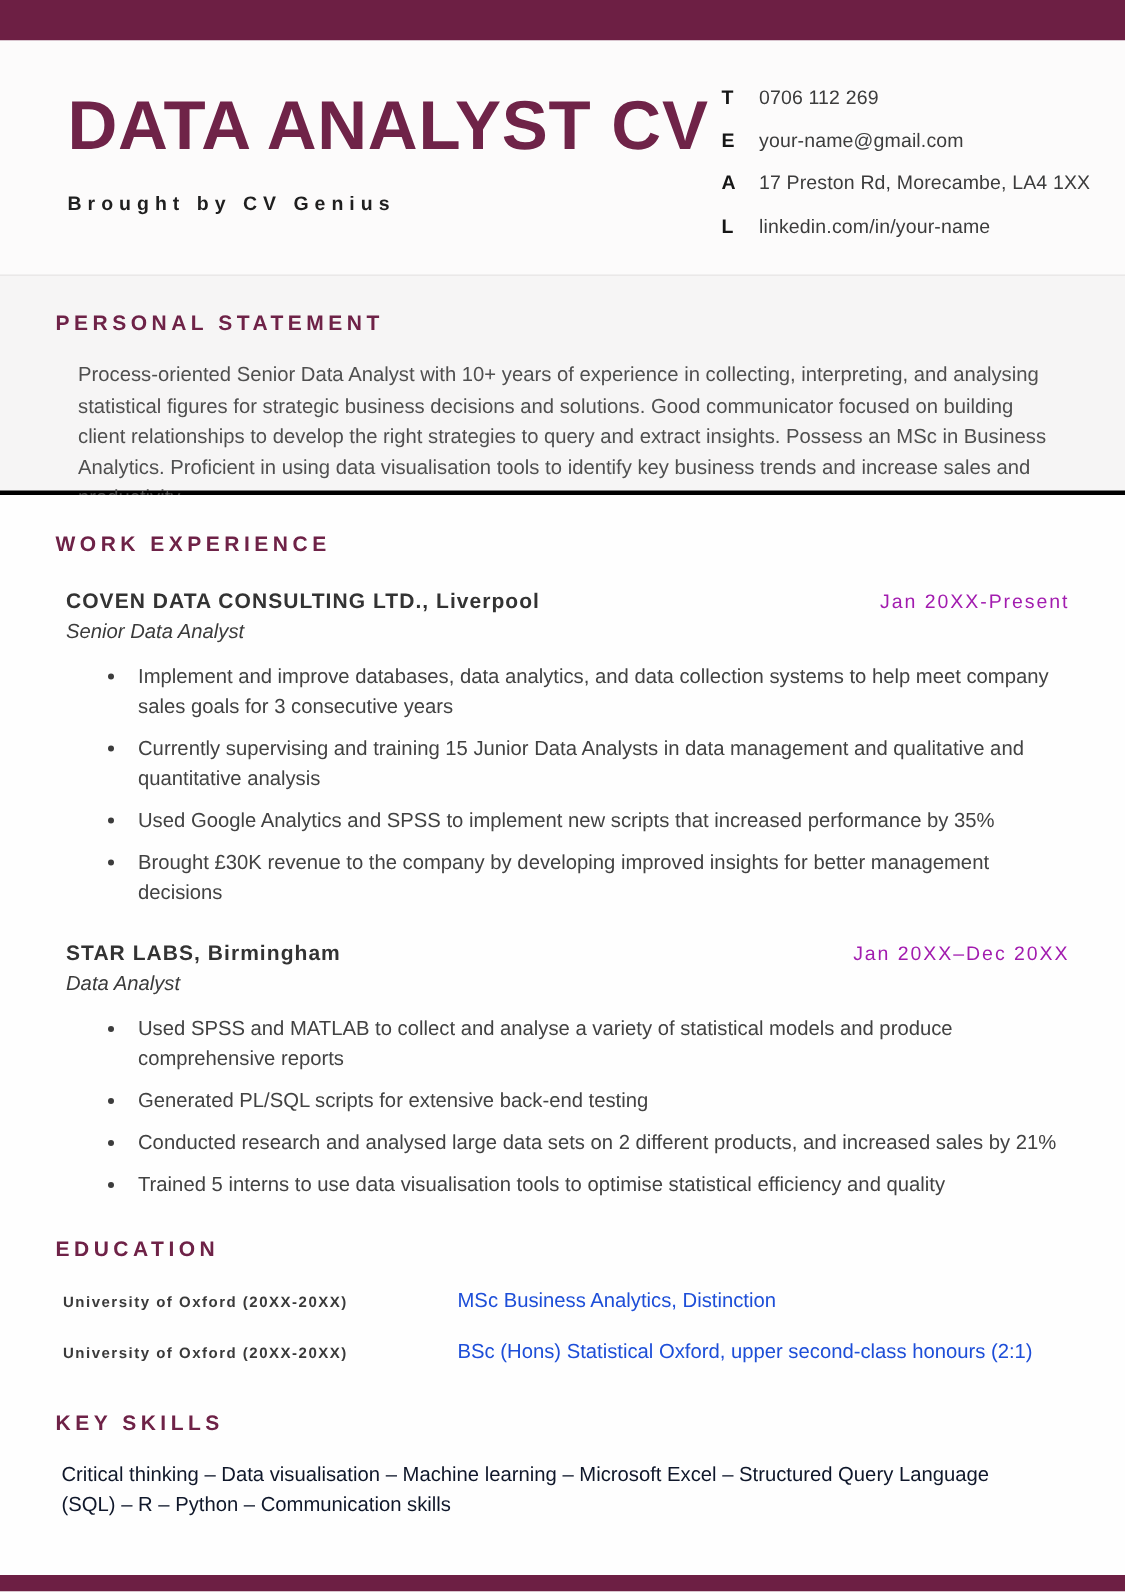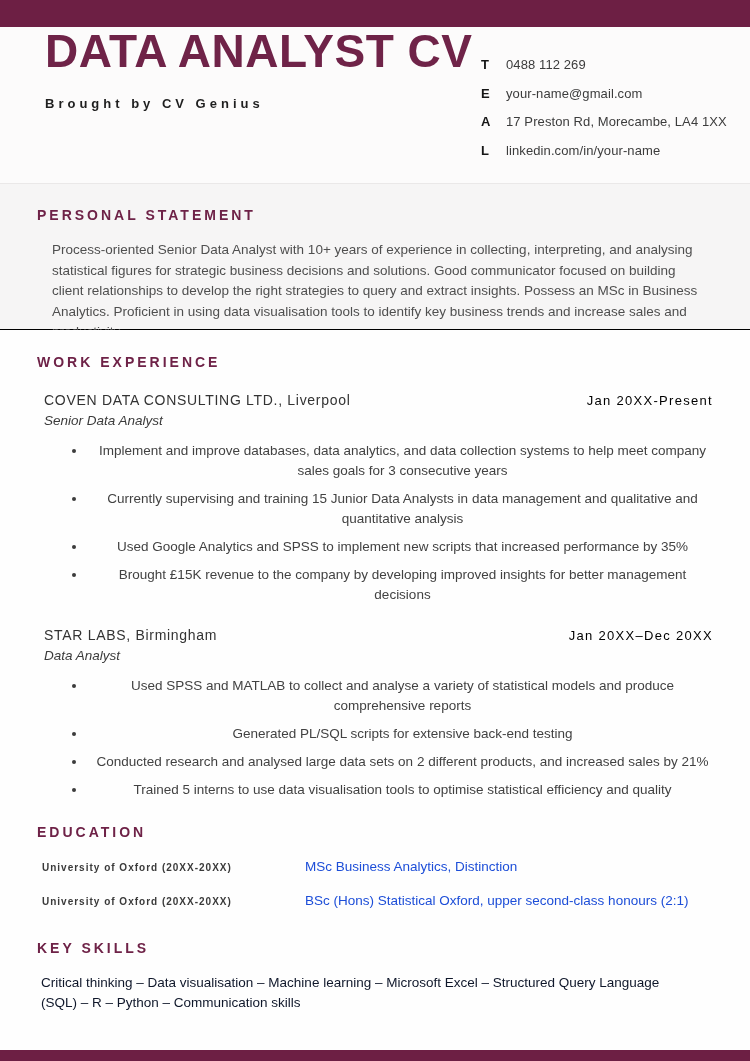--- a/index.html
+++ b/index.html
@@ -21,21 +21,21 @@
 
   
   .header {
     flex:none;
     height:156px;
     background:#fcfbfb;
     display:flex;
     justify-content:space-between;
     padding:0 37px 0 45px;
   }
-  .header-left { }
+  .header-left { padding-top:32px; }
   .cv-title {
     font-size:46px;
     font-weight:bold;
     letter-spacing:0.5px;
     line-height:1.05;
     color:#6f2348;
   }
   .cv-subtitle {
     margin-top:21px;
     font-size:13px;
@@ -58,21 +58,21 @@
     letter-spacing:3px;
     color:#6e2247;
   }
 
   
   .statement-band {
     flex:none;
     height:147px;
     background:#f6f5f5;
     border-top:1px solid #eae8e8;
-    border-bottom:1px solid #000000;
+    border-bottom:3px solid #000000;
     padding:23px 37px 0;
   }
   .statement-body {
     margin:17px 0 0 15px;
     max-width:652px;
     font-size:13.5px;
     line-height:20.5px;
     color:#4f4f4f;
   }
 
@@ -83,34 +83,35 @@
   .job-head {
     display:flex;
     justify-content:space-between;
     align-items:baseline;
     padding-left:7px;
   }
   .company {
     font-size:14px;
     letter-spacing:0.7px;
     color:#333333;
+    font-weight:bold;
   }
   .dates {
     font-size:13px;
     letter-spacing:1.3px;
-    color:#000000;
+    color:#a21caf;
     white-space:nowrap;
   }
   .job-title {
     margin:5px 0 0 7px;
     font-style:italic;
     font-size:13.5px;
     color:#3b3b3b;
   }
-  ul.bullets { margin:13px 0 0 33px; list-style:none; max-width:645px;text-align:center; }
+  ul.bullets { margin:13px 0 0 33px; list-style:none; max-width:645px; }
   ul.bullets li {
     position:relative;
     padding-left:22px;
     font-size:13.5px;
     line-height:20px;
     color:#424242;
     margin-bottom:8px;
   }
   ul.bullets li::before {
     content:"";
@@ -149,21 +150,21 @@
 <div class="accent-bar top"></div>
 
 <header class="header">
   <div class="header-left">
     <h1 class="cv-title">DATA ANALYST CV</h1>
     <div class="cv-subtitle">Brought by CV Genius</div>
   </div>
   <div class="contact">
     <div class="contact-row">
       <span class="contact-label">T</span>
-      <span class="contact-value">0488 112 269</span>
+      <span class="contact-value">0706 112 269</span>
     </div>
     <div class="contact-row">
       <span class="contact-label">E</span>
       <span class="contact-value">your-name@gmail.com</span>
     </div>
     <div class="contact-row">
       <span class="contact-label">A</span>
       <span class="contact-value">17 Preston Rd, Morecambe, LA4 1XX</span>
     </div>
     <div class="contact-row">
@@ -186,21 +187,21 @@
     <div class="job">
       <div class="job-head">
         <span class="company">COVEN DATA CONSULTING LTD., Liverpool</span>
         <span class="dates">Jan 20XX-Present</span>
       </div>
       <div class="job-title">Senior Data Analyst</div>
       <ul class="bullets">
         <li>Implement and improve databases, data analytics, and data collection systems to help meet company sales goals for 3 consecutive years</li>
         <li>Currently supervising and training 15 Junior Data Analysts in data management and qualitative and quantitative analysis</li>
         <li>Used Google Analytics and SPSS to implement new scripts that increased performance by 35%</li>
-        <li>Brought £15K revenue to the company by developing improved insights for better management decisions</li>
+        <li>Brought £30K revenue to the company by developing improved insights for better management decisions</li>
       </ul>
     </div>
 
     <div class="job">
       <div class="job-head">
         <span class="company">STAR LABS, Birmingham</span>
         <span class="dates">Jan 20XX–Dec 20XX</span>
       </div>
       <div class="job-title">Data Analyst</div>
       <ul class="bullets">

